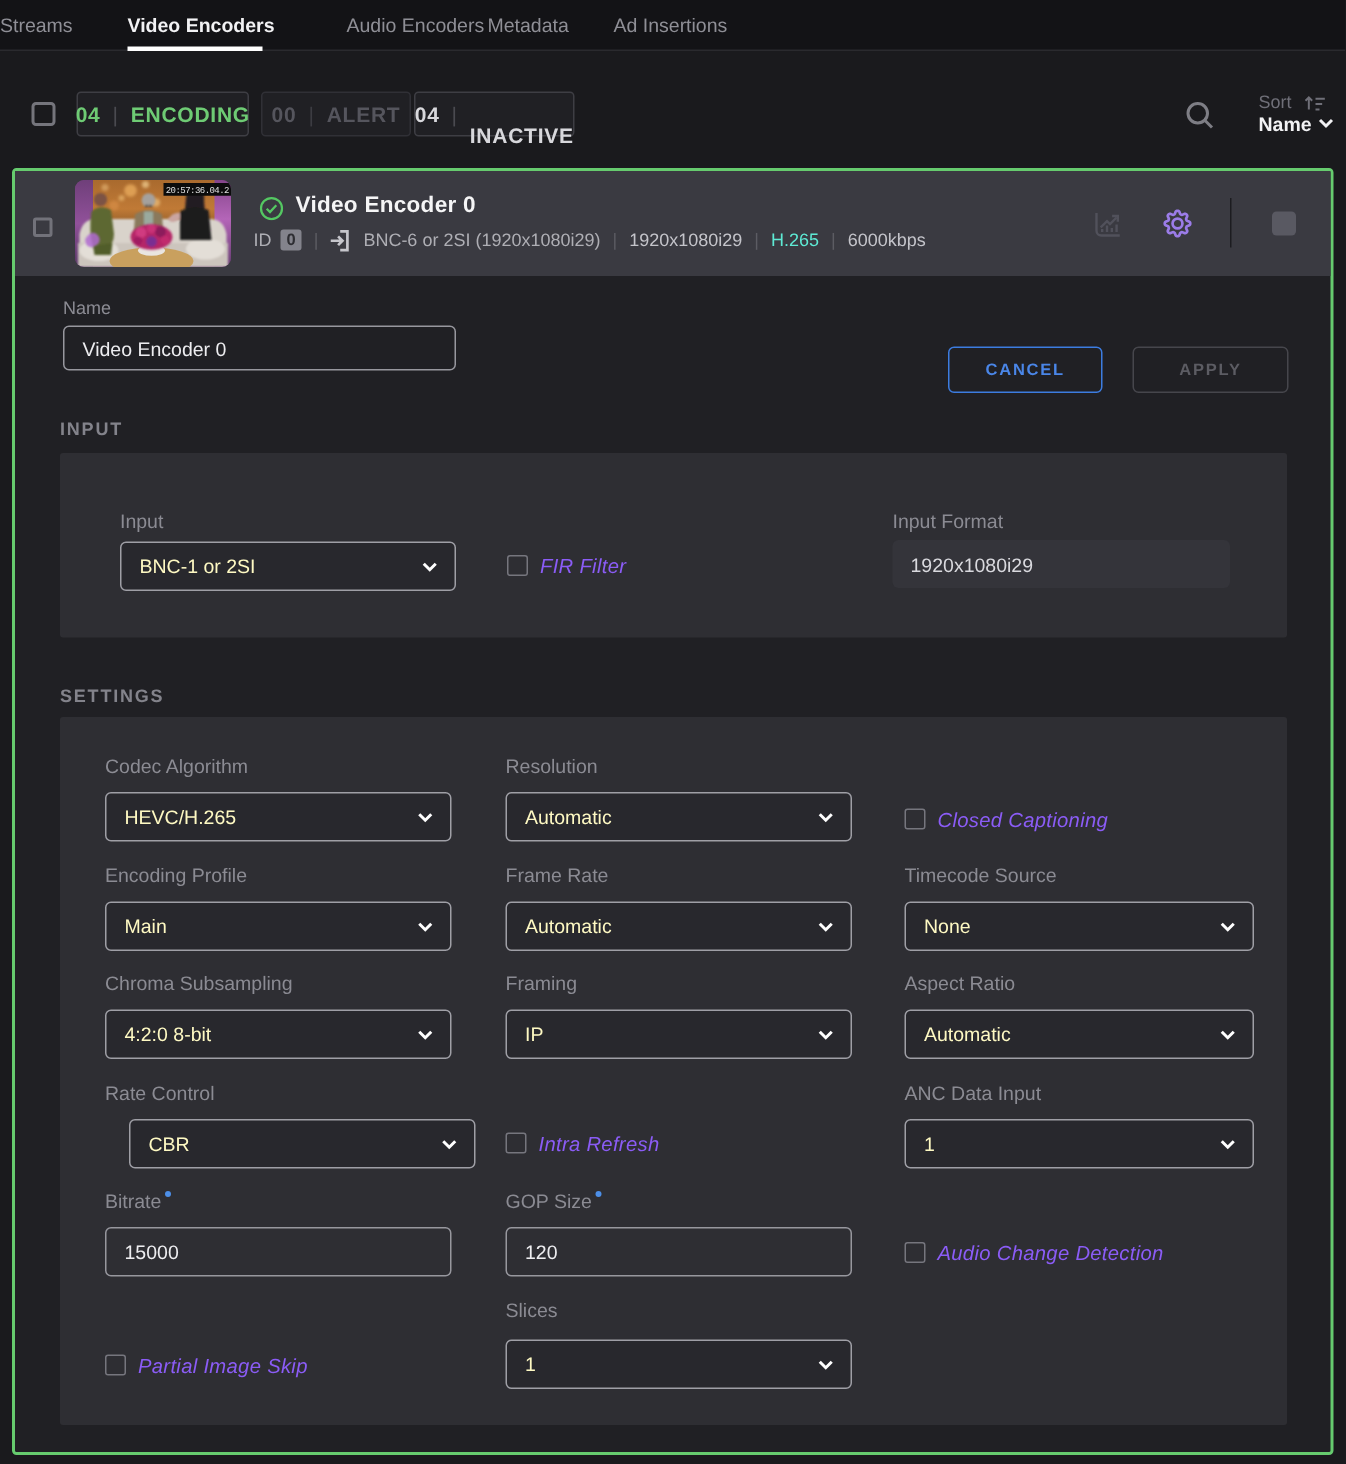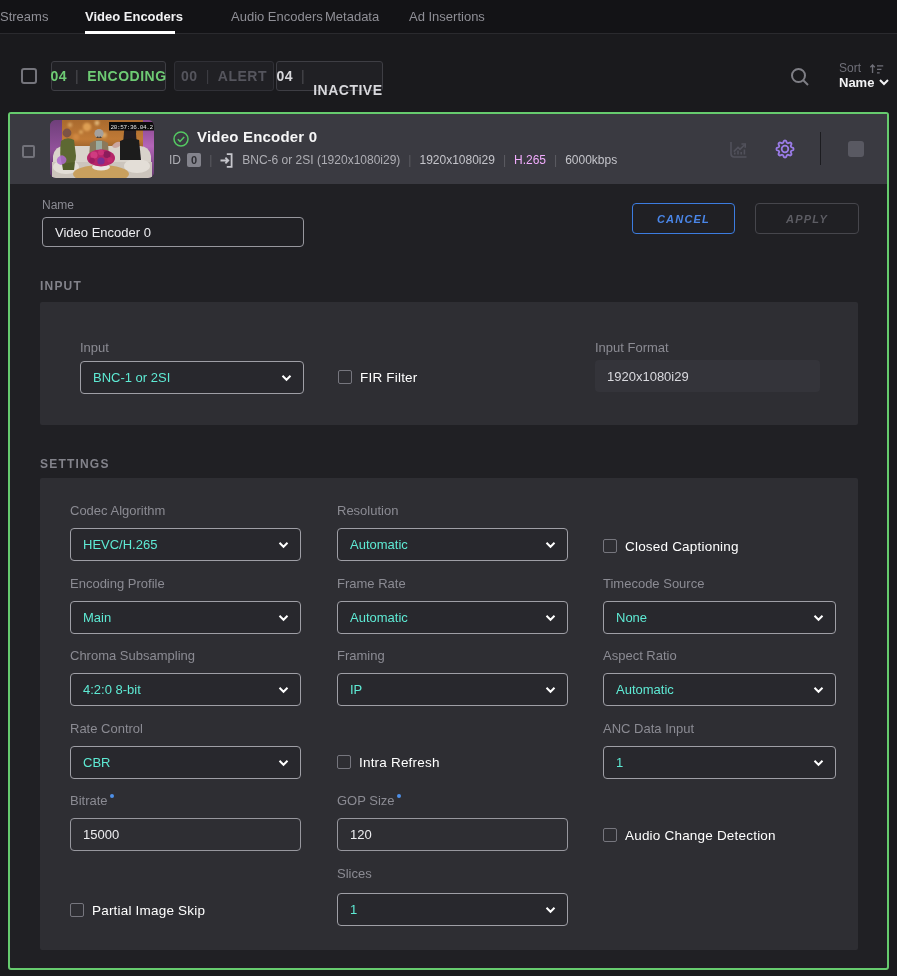--- a/index.html
+++ b/index.html
@@ -27,27 +27,27 @@
   .title { position:absolute; left:187px; top:14px; font-size:15px; font-weight:bold; color:#f5f5f6; letter-spacing:0.2px; }
   .meta { position:absolute; left:159px; top:38px; height:16px; display:flex; align-items:center; font-size:12px; color:#aeaeb4; }
   .meta .sep { color:#5c5c63; margin:0 8px; }
   .badge { display:inline-block; background:#83838c; color:#2e2e33; font-size:11px; font-weight:bold; border-radius:2px; padding:1px 4px; margin-left:6px; }
   .hdivider { position:absolute; left:810px; top:18px; width:1px; height:33px; background:#1c1c20; }
   .hsquare { position:absolute; left:838px; top:27px; width:16px; height:16px; background:#595962; border-radius:3px; }
 
   
   .flabel { position:absolute; font-size:13px; color:#8b8b93; }
   .input { position:absolute; height:31px; border:1px solid #97979e; border-radius:4px; background:transparent; color:#ededf0; font-size:13px; display:flex; align-items:center; padding-left:12px; }
-  .btn { position:absolute; top:89px; height:31px; border-radius:4px; font-size:11px; font-weight:bold; letter-spacing:1.2px; display:flex; align-items:center; justify-content:center;font-style:italic; }
+  .btn { position:absolute; top:117px; height:31px; border-radius:4px; font-size:11px; font-weight:bold; letter-spacing:1.2px; display:flex; align-items:center; justify-content:center; }
   .section { position:absolute; font-size:12px; font-weight:bold; color:#83838b; letter-spacing:1.2px; }
   .panel { position:absolute; left:30px; width:818px; background:#2e2e33; border-radius:2px; }
-  .select { position:absolute; height:33px; border:1px solid #9f9fa6; border-radius:4px; background:#28282d; color:#5eead4; font-size:13px; display:flex; align-items:center; padding-left:12px; }
+  .select { position:absolute; height:33px; border:1px solid #9f9fa6; border-radius:4px; background:#28282d; color:#fef9c3; font-size:13px; display:flex; align-items:center; padding-left:12px; }
   .select svg { position:absolute; right:11px; top:12px; }
   .check { position:absolute; width:14px; height:14px; border:1px solid #76767e; border-radius:2px; }
-  .clabel { position:absolute; font-size:13.5px; color:#ffffff; letter-spacing:0.2px; }
+  .clabel { position:absolute; font-size:13.5px; color:#8b5cf6; letter-spacing:0.2px;font-style:italic; }
   .star { display:inline-block; width:4px; height:4px; background:#4d8fe8; border-radius:50%; margin-left:2px; vertical-align:7px; }
 </style>
 </head>
 <body>
   <div class="nav">
     <div class="tab" style="left:0;">Streams</div>
     <div class="tab active" style="left:85px;">Video Encoders</div>
     <div class="tab" style="left:203px;margin-left:28px;">Audio Encoders</div>
     <div class="tab" style="left:325px;">Metadata</div>
     <div class="tab" style="left:409px;">Ad Insertions</div>
@@ -169,21 +169,21 @@
         <span class="badge">0</span>
         <span class="sep">|</span>
         <svg width="13" height="15" viewBox="0 0 13 15" fill="none" stroke="#c6c6cc" stroke-width="1.8" style="margin-right:9px;">
           <path d="M6.8 1.2 H11.6 V13.8 H6.8"></path>
           <path d="M0.5 7.5 H8.2 M5.4 4.6 L8.3 7.5 L5.4 10.4"></path>
         </svg>
         <span>BNC-6 or 2SI (1920x1080i29)</span>
         <span class="sep">|</span>
         <span style="color:#c4c4ca;">1920x1080i29</span>
         <span class="sep">|</span>
-        <span style="color:#f0abfc;">H.265</span>
+        <span style="color:#5eead4;">H.265</span>
         <span class="sep">|</span>
         <span style="color:#c4c4ca;">6000kbps</span>
       </div>
       <svg class="abs" style="left:718px; top:26px;" width="20" height="20" viewBox="0 0 20 20" fill="none" stroke="#51515b" stroke-width="1.6">
         <path d="M3 2 V13.8 A3.2 3.2 0 0 0 6.2 17 H18.5"></path>
         <path d="M6.8 14.6 V12.6 M10 14.6 V10.4 M13.2 14.6 V12 M16.4 14.6 V9.6"></path>
         <path d="M5.8 11.6 L10 7.4 L12 9.4 L16.4 5"></path>
         <path d="M13.4 4 H17.2 V7.8"></path>
       </svg>
       <svg class="abs" style="left:765px; top:25px;" width="20" height="20" viewBox="0 0 20 20" fill="none" stroke="#9b7ce8" stroke-width="1.8">
@@ -244,21 +244,21 @@
     <div class="flabel" style="left:327px; top:534px;">Framing</div>
     <div class="select" style="left:327px; top:559px; width:231px;">IP<svg width="11" height="8" viewBox="0 0 11 8" fill="none" stroke="#fff" stroke-width="2">
         <path d="M1.5 1.8 L5.5 5.8 L9.5 1.8"></path>
       </svg></div>
     <div class="flabel" style="left:593px; top:534px;">Aspect Ratio</div>
     <div class="select" style="left:593px; top:559px; width:233px;">Automatic<svg width="11" height="8" viewBox="0 0 11 8" fill="none" stroke="#fff" stroke-width="2">
         <path d="M1.5 1.8 L5.5 5.8 L9.5 1.8"></path>
       </svg></div>
 
     <div class="flabel" style="left:60px; top:607px;">Rate Control</div>
-    <div class="select" style="left:60px; top:632px; width:231px;">CBR<svg width="11" height="8" viewBox="0 0 11 8" fill="none" stroke="#fff" stroke-width="2">
+    <div class="select" style="left:76px; top:632px; width:231px;">CBR<svg width="11" height="8" viewBox="0 0 11 8" fill="none" stroke="#fff" stroke-width="2">
         <path d="M1.5 1.8 L5.5 5.8 L9.5 1.8"></path>
       </svg></div>
     <div class="check" style="left:327px; top:641px;"></div>
     <div class="clabel" style="left:349px; top:641px;">Intra Refresh</div>
     <div class="flabel" style="left:593px; top:607px;">ANC Data Input</div>
     <div class="select" style="left:593px; top:632px; width:233px;">1<svg width="11" height="8" viewBox="0 0 11 8" fill="none" stroke="#fff" stroke-width="2">
         <path d="M1.5 1.8 L5.5 5.8 L9.5 1.8"></path>
       </svg></div>
 
     <div class="flabel" style="left:60px; top:679px;">Bitrate<span class="star"></span></div>

